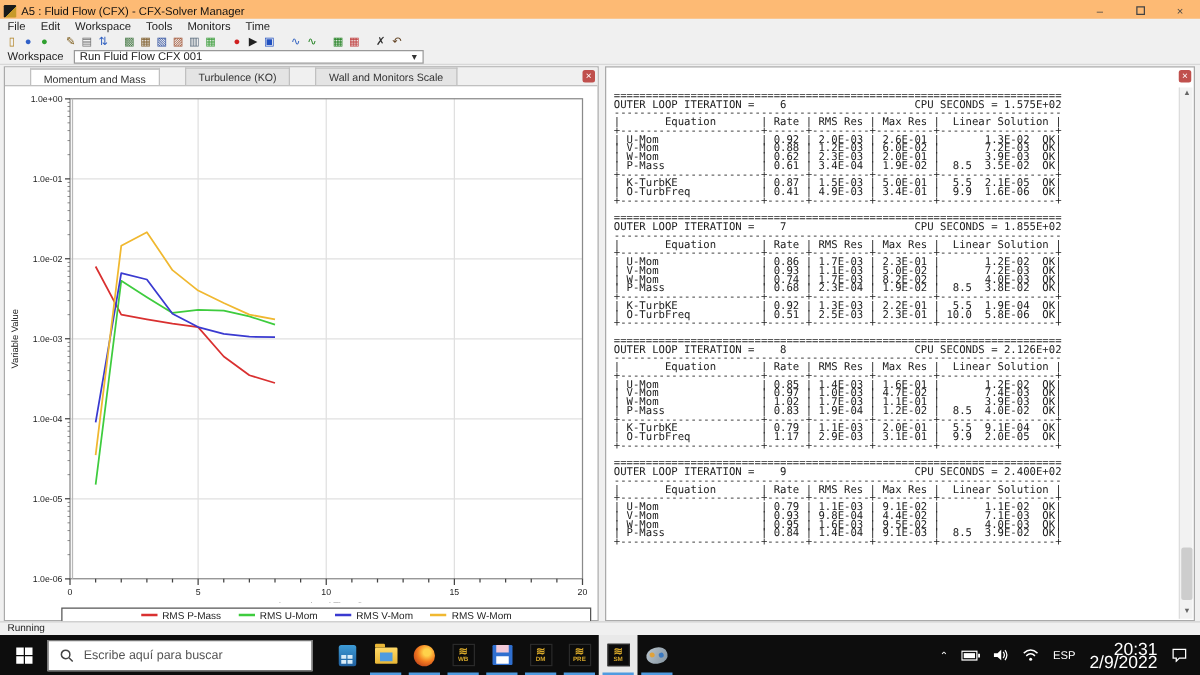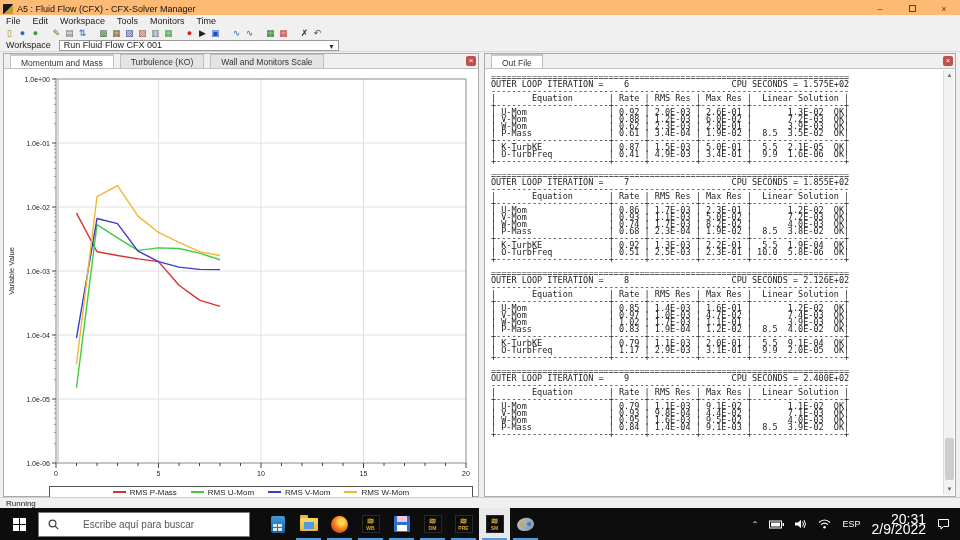--- a/index.html
+++ b/index.html
@@ -34,21 +34,21 @@
                display:flex; align-items:center; padding-left:4px; position:relative; }
   .ws-arrow { position:absolute; right:3px; top:2px; font-size:7px; color:#333; }
 
   
   .panel { position:absolute; top:53px; height:444px; background:#fff; border:1px solid #aaaaaa; }
   #left-panel  { left:3px;  width:476px; }
   #right-panel { left:484px; width:472px; }
 
   .tabrow { position:absolute; left:0; top:0; right:0; height:15px; background:#f0f0f0;
             border-bottom:1px solid #c0c0c0; display:flex; align-items:flex-end; font-size:8.5px; }
-  .tab { padding:2px 10px 1px 10px; border:1px solid #c0c0c0; border-bottom:none; margin-left:6px;
+  .tab { padding:2px 10px 1px 10px; border:1px solid #c0c0c0; border-bottom:none; margin-left:20px;
          background:#e4e4e4; color:#333; height:14px; }
   .tab.active { background:#fff; font-weight:normal; border-top:2px solid #c8c8c8; }
   .close-x { position:absolute; right:2px; top:2px; width:10px; height:10px; background:#c0504d;
              color:#fff; font-size:8px; line-height:10px; text-align:center; border-radius:2px; }
 
   #chart-svg { position:absolute; left:0; top:16px; }
   .legendbox { position:absolute; left:45px; top:432px; width:424px; height:12px;
                border:1px solid #555; display:flex; align-items:center; justify-content:center;
                gap:14px; font-size:8px; color:#222; background:#fff; }
   .leg-entry { display:flex; align-items:center; gap:4px; }
@@ -57,31 +57,31 @@
   #out-pre { position:absolute; left:6px; top:20px; width:450px; height:418px; overflow:hidden;
              font-family:"DejaVu Sans Mono", monospace; font-size:8.5px; line-height:7px;
              color:#222; white-space:pre; }
   .vscroll { position:absolute; right:1px; top:16px; bottom:1px; width:11px; background:#f2f2f2;
              border-left:1px solid #ddd; }
   .vs-arrow { position:absolute; left:0; width:11px; height:11px; font-size:6px; color:#666;
               text-align:center; line-height:11px; }
   .vs-thumb { position:absolute; left:1px; width:9px; background:#cdcdcd; border-radius:2px; }
 
   .statusbar { position:absolute; left:0; top:497px; width:960px; height:11px; background:#f0f0f0;
-               font-size:8px; color:#222; display:flex; align-items:center; padding-left:6px;
+               font-size:8px; color:#222; display:flex; padding-left:6px;
                border-top:1px solid #d0d0d0; }
 
   
   .taskbar { position:absolute; left:0; top:508px; width:960px; height:32px; background:#0d0d0d;
              display:flex; align-items:center; }
   .start { width:38px; height:32px; display:flex; align-items:center; justify-content:center; }
   .winlogo { width:13px; height:13px; display:grid; grid-template-columns:6px 6px; grid-gap:1px; }
   .winlogo span { background:#fff; width:6px; height:6px; }
   .searchbox { width:212px; height:25px; background:#fff; border:1px solid #777; display:flex;
-               align-items:center; gap:24px; padding-left:9px; font-size:10px; color:#555; }
+               align-items:center; gap:8px; padding-left:9px; font-size:10px; color:#555; }
   .task-icons { display:flex; align-items:center; margin-left:12px; }
   .tk { width:31px; height:32px; position:relative; display:flex; align-items:center;
         justify-content:center; }
   .tk.open::after { content:""; position:absolute; left:3px; right:3px; bottom:0; height:2.5px;
                     background:#4f9be0; }
   .tk.active { background:#e9e9e9; }
   .ic-calc { width:14px; height:17px; background:linear-gradient(#3d9bd6,#1f5f9e); border-radius:2px;
              display:grid; grid-template-columns:4px 4px; grid-gap:1px; padding:2px; align-content:end;}
   .ic-calc span { background:#d8ecf8; height:3px; }
   .ic-folder { width:18px; height:13px; background:linear-gradient(#ffd966,#e8b636); border-radius:1px;
@@ -296,23 +296,20 @@
           <span>RMS V-Mom</span>
         </span>
         <span class="leg-entry">
           <span class="leg-dash" style="background: rgb(240, 184, 48);"></span>
           <span>RMS W-Mom</span>
         </span>
       </div>
   </div>
 
   <div class="panel" id="right-panel">
-    <div class="tabrow">
-      <div class="tab active">Out File</div>
-    </div>
     <div class="close-x">×</div>
     <pre id="out-pre">======================================================================
 OUTER LOOP ITERATION =    6                    CPU SECONDS = 1.575E+02
 ----------------------------------------------------------------------
 |       Equation       | Rate | RMS Res | Max Res |  Linear Solution |
 +----------------------+------+---------+---------+------------------+
 | U-Mom                | 0.92 | 2.0E-03 | 2.6E-01 |       1.3E-02  OK|
 | V-Mom                | 0.88 | 1.2E-03 | 6.0E-02 |       7.2E-03  OK|
 | W-Mom                | 0.62 | 2.3E-03 | 2.0E-01 |       3.9E-03  OK|
 | P-Mass               | 0.61 | 3.4E-04 | 1.9E-02 |  8.5  3.5E-02  OK|

